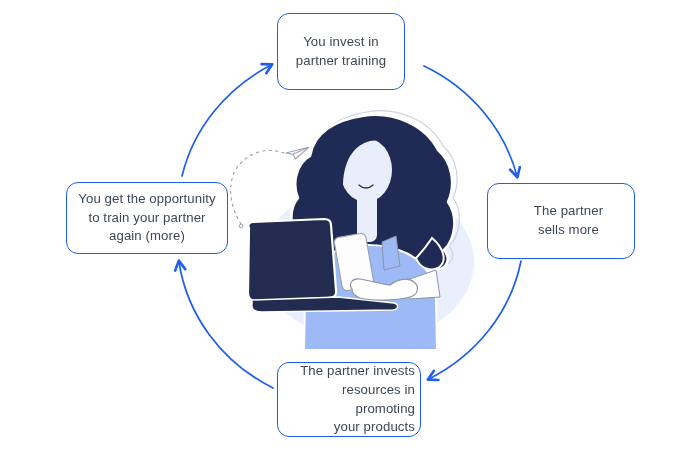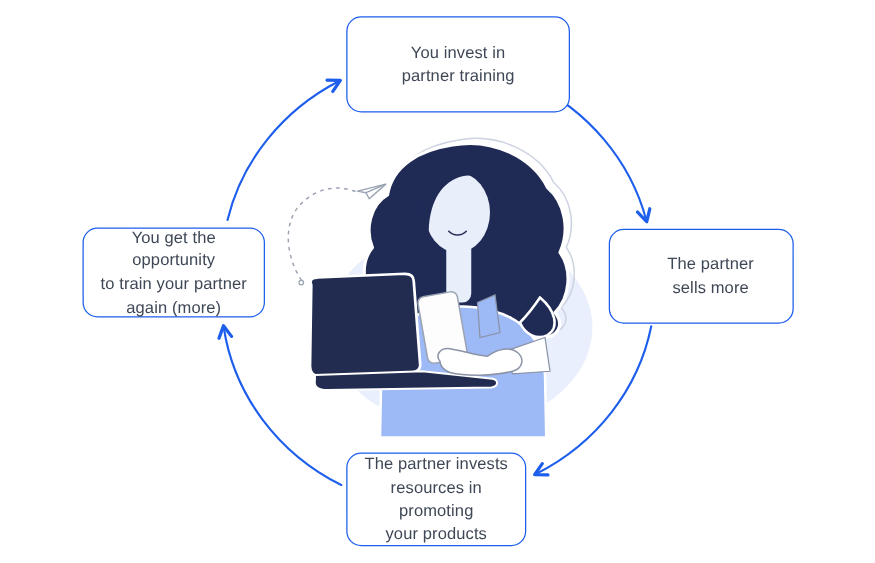--- a/index.html
+++ b/index.html
@@ -10,24 +10,24 @@
   }
   svg.underlay{position:absolute;left:0;top:0;width:700px;height:450px;}
   .node{
     position:absolute;display:flex;align-items:center;justify-content:center;
     text-align:center;background:#ffffff;
     border:1.5px solid #1d5eec;border-radius:12px;
     color:#3e4756;font-size:13.2px;line-height:1.42;font-weight:400;
     white-space:pre-line;padding:4px 5px;box-sizing:border-box;
     letter-spacing:.1px;
   }
-  #node-top{left:277px;top:13px;width:179px;height:77px;}
+  #node-top{left:277px;top:13px;width:128px;height:77px;}
   #node-right{left:487px;top:183px;width:148px;height:76px;padding-left:20px;}
-  #node-bottom{left:277px;top:362px;width:144px;height:75px;}
-  #node-left{left:66px;top:182px;width:146px;height:72px;}
+  #node-bottom{left:277px;top:362px;width:144px;height:75px;text-align:right;}
+  #node-left{left:66px;top:182px;width:162px;height:72px;}
 </style>
 </head>
 <body>
 
 <div class="stage">
 
   <svg class="underlay" viewBox="0 0 700 450" aria-hidden="true">
     <defs>
       <marker id="arrowhead" viewBox="0 0 10 10" refX="6.5" refY="5" markerWidth="8.5" markerHeight="8.5" orient="auto">
         <path d="M1,1.5 L7.5,5 L1,8.5" fill="none" stroke="#1d5eec" stroke-width="1.8" stroke-linecap="round" stroke-linejoin="round"></path>

